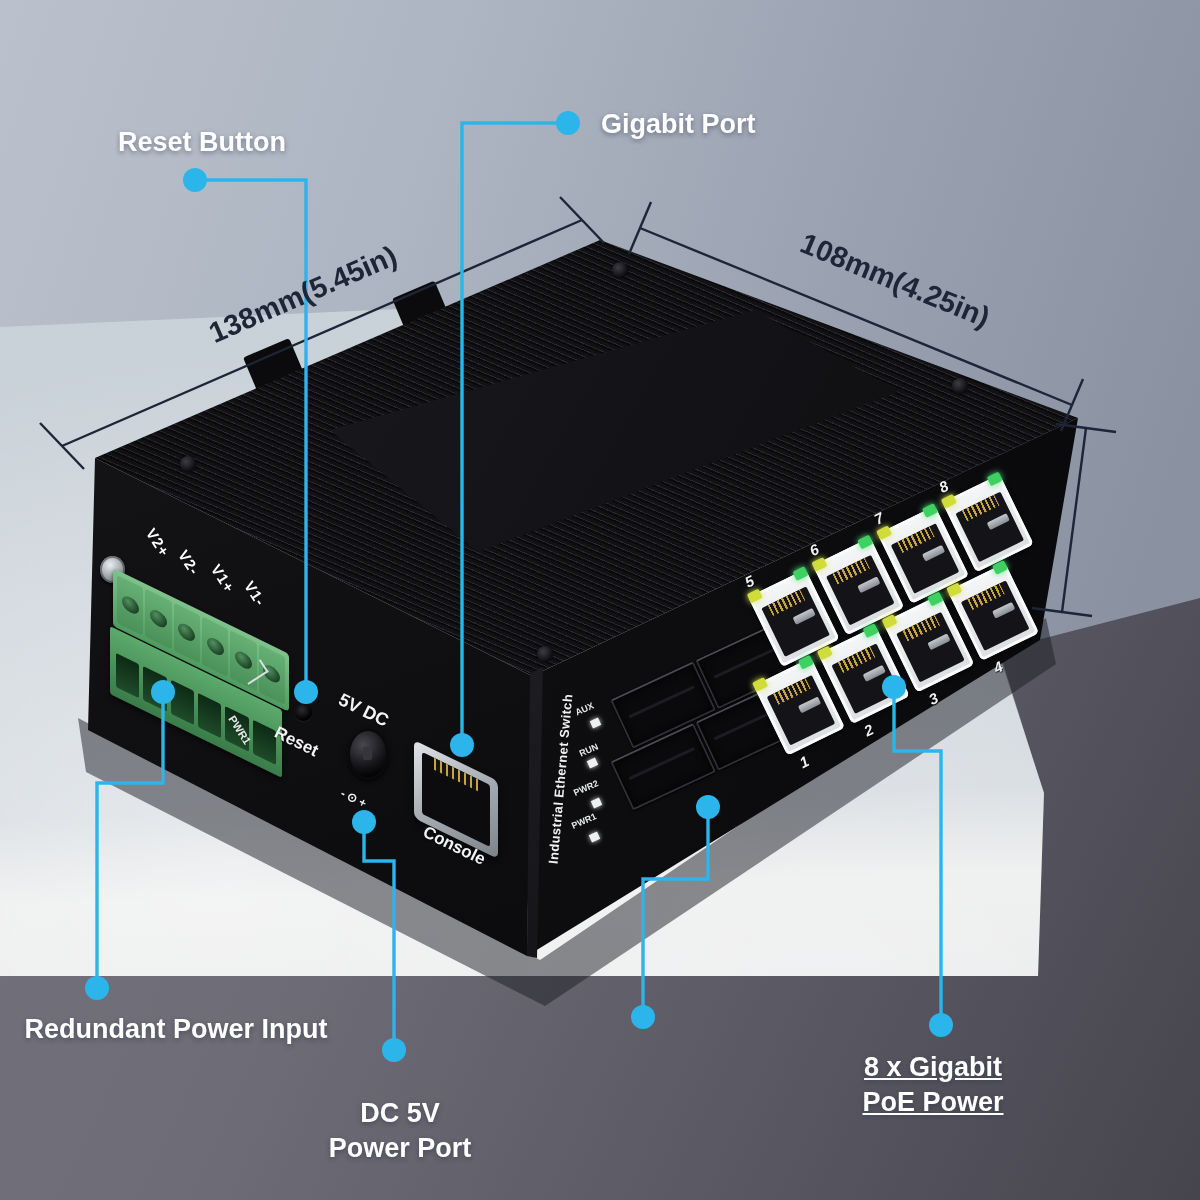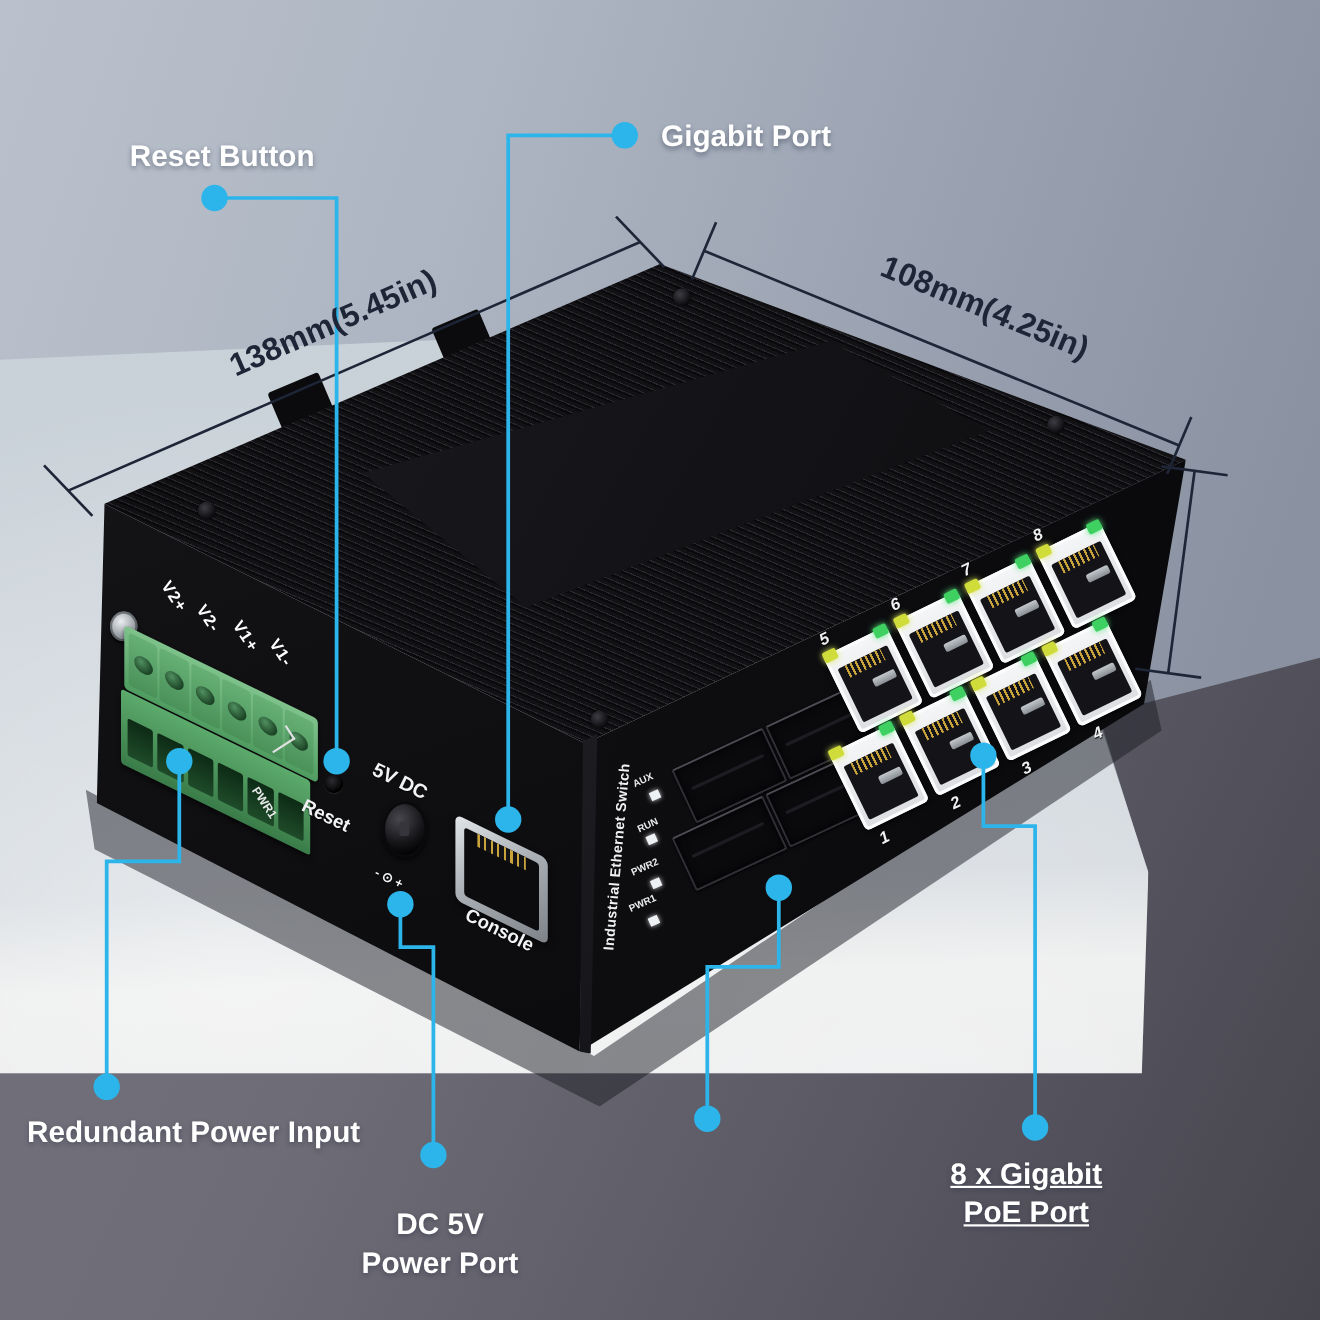--- a/index.html
+++ b/index.html
@@ -286,16 +286,16 @@
   <div class="abs callout" style="left:601px;top:109px;">Gigabit Port</div>
   <div class="abs callout callout2" style="left:0px;top:1012px;width:352px;">
     <div>Redundant Power Input</div>
   </div>
   <div class="abs callout callout2" style="left:300px;top:1077px;width:200px;margin-top:19px;">
     <div>DC 5V</div>
     <div>Power Port</div>
   </div>
   <div class="abs callout callout2" style="left:833px;top:1050px;width:200px;text-decoration:underline;">
     <div>8 x Gigabit</div>
-    <div>PoE Port</div>
+    <div>PoE Power</div>
   </div>
 
 </div>
 
 </body></html>

